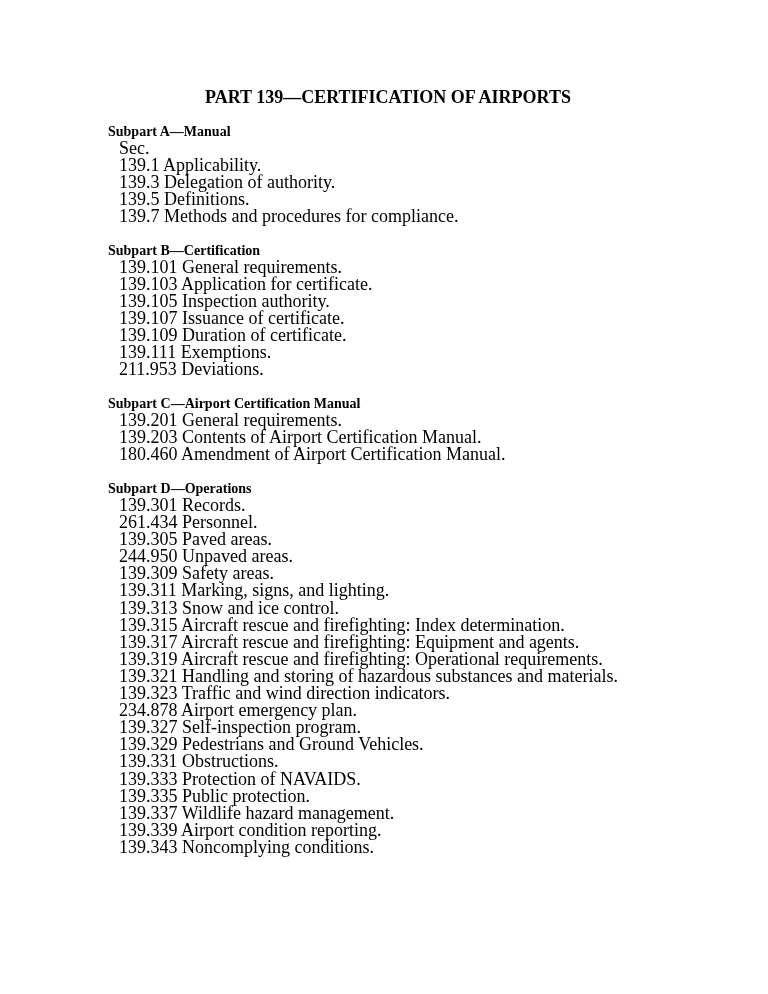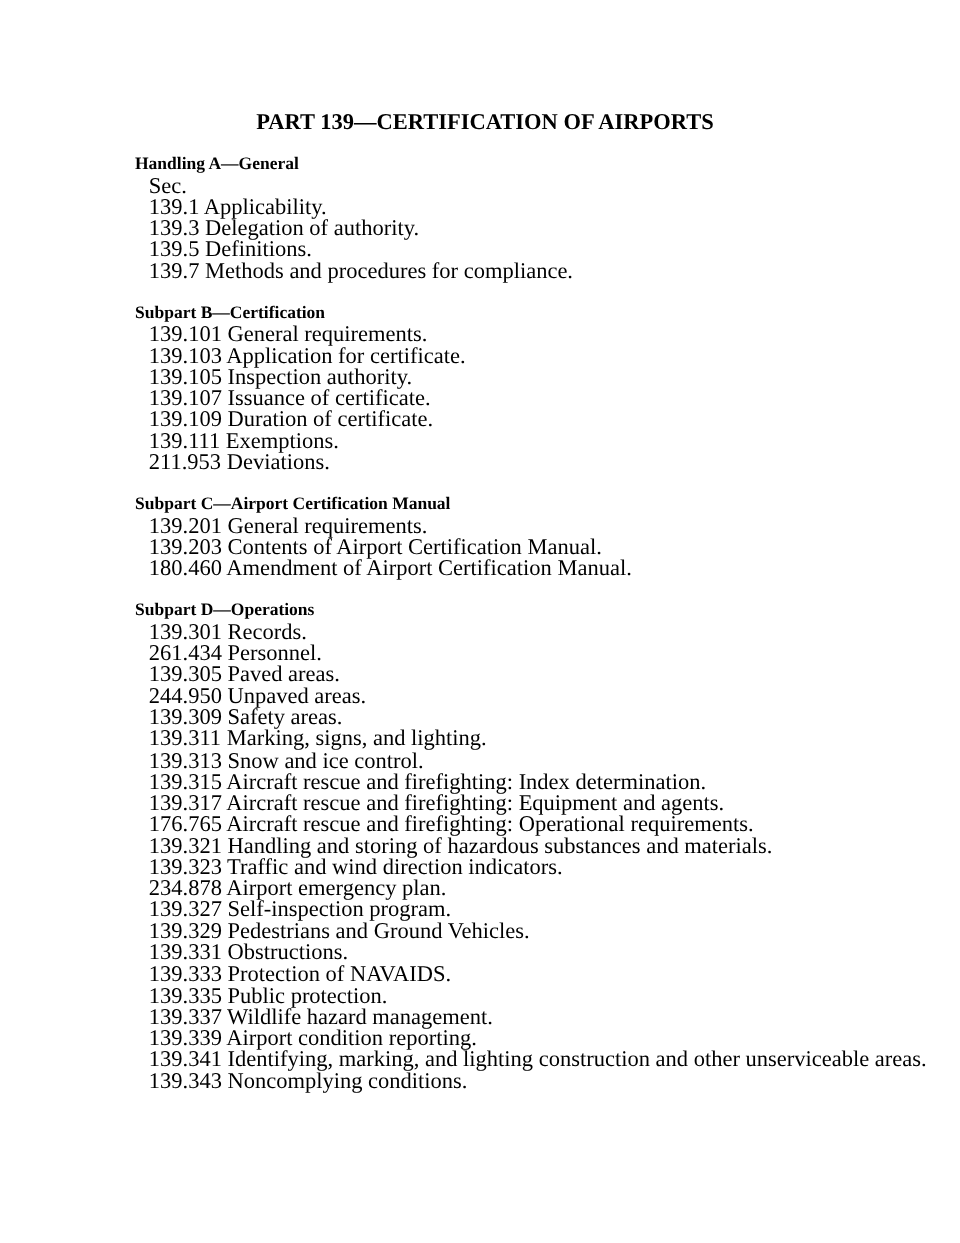--- a/index.html
+++ b/index.html
@@ -13,21 +13,21 @@
   .line { font-size: 18px; line-height: 17px; padding-left: 11px; white-space: nowrap; }
   #sections-d .line { line-height: 17.1px; }
 </style>
 </head>
 <body>
 
 <div class="page">
   <div class="title">PART 139—CERTIFICATION OF AIRPORTS</div>
 
   <div class="subpart">
-    <div class="subpart-head">Handling A—General</div>
+    <div class="subpart-head">Subpart A—Manual</div>
     <div class="line">Sec.</div>
     <div class="line">139.1 Applicability.</div>
     <div class="line">139.3 Delegation of authority.</div>
     <div class="line">139.5 Definitions.</div>
     <div class="line">139.7 Methods and procedures for compliance.</div>
   </div>
 
   <div class="subpart">
     <div class="subpart-head">Subpart B—Certification</div>
     <div class="line">139.101 General requirements.</div>
@@ -50,27 +50,26 @@
     <div class="subpart-head">Subpart D—Operations</div>
     <div class="line">139.301 Records.</div>
     <div class="line">261.434 Personnel.</div>
     <div class="line">139.305 Paved areas.</div>
     <div class="line">244.950 Unpaved areas.</div>
     <div class="line">139.309 Safety areas.</div>
     <div class="line">139.311 Marking, signs, and lighting.</div>
     <div class="line">139.313 Snow and ice control.</div>
     <div class="line">139.315 Aircraft rescue and firefighting: Index determination.</div>
     <div class="line">139.317 Aircraft rescue and firefighting: Equipment and agents.</div>
-    <div class="line">176.765 Aircraft rescue and firefighting: Operational requirements.</div>
+    <div class="line">139.319 Aircraft rescue and firefighting: Operational requirements.</div>
     <div class="line">139.321 Handling and storing of hazardous substances and materials.</div>
     <div class="line">139.323 Traffic and wind direction indicators.</div>
     <div class="line">234.878 Airport emergency plan.</div>
     <div class="line">139.327 Self-inspection program.</div>
     <div class="line">139.329 Pedestrians and Ground Vehicles.</div>
     <div class="line">139.331 Obstructions.</div>
     <div class="line">139.333 Protection of NAVAIDS.</div>
     <div class="line">139.335 Public protection.</div>
     <div class="line">139.337 Wildlife hazard management.</div>
     <div class="line">139.339 Airport condition reporting.</div>
-    <div class="line">139.341 Identifying, marking, and lighting construction and other unserviceable areas.</div>
     <div class="line">139.343 Noncomplying conditions.</div>
   </div>
 </div>
 
 </body></html>

